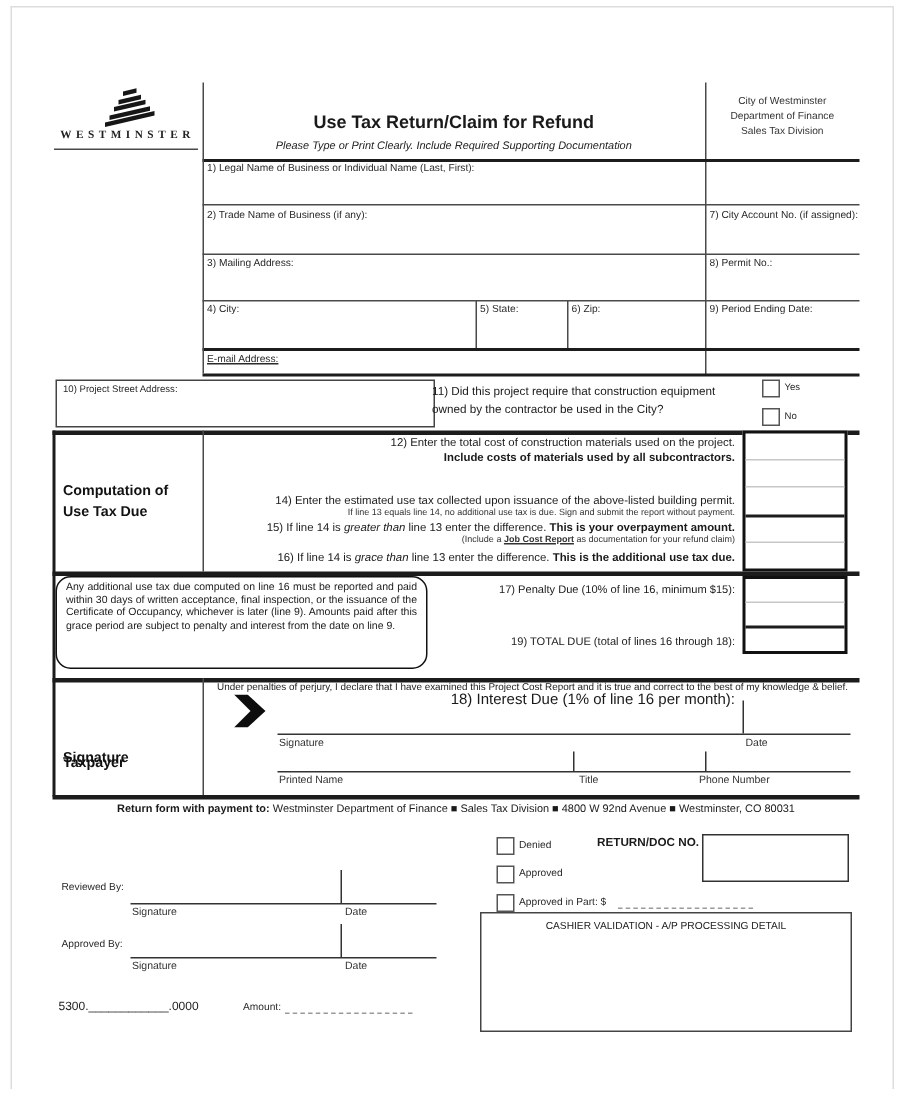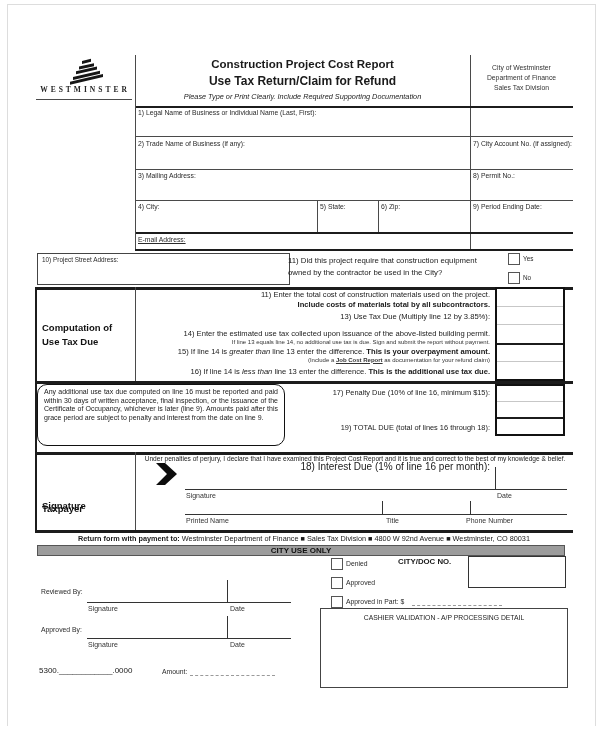--- a/index.html
+++ b/index.html
@@ -38,21 +38,20 @@
       <div style="width:21px;"></div>
     <div style="width:27px;"></div>
       <div style="width:33px;"></div>
   </div>
   <div class="abs" style="left:36px;top:85px;width:98px;text-align:center;font-family:'Liberation Serif',serif;font-size:7.5px;letter-spacing:3px;font-weight:600;color:#222;">WESTMINSTER</div>
   <div class="hline" style="left:36px;top:99px;width:96px;"></div>
 
   <div class="vline" style="left:135px;top:55px;height:51px;"></div>
   <div class="vline" style="left:470px;top:55px;height:195px;"></div>
 
-  <div class="abs b" style="left:135px;top:58px;width:335px;text-align:center;font-size:11.5px;">Construction Project Cost Report</div>
   <div class="abs i" style="left:135px;top:92px;width:335px;text-align:center;font-size:7.3px;color:#222;">Please Type or Print Clearly. Include Required Supporting Documentation</div>
   <div class="abs b" style="left:135px;top:74px;width:335px;text-align:center;font-size:12px;">Use Tax Return/Claim for Refund</div>
 
   <div class="abs" style="left:470px;top:64px;width:103px;text-align:center;font-size:6.8px;color:#333;">City of Westminster</div>
   <div class="abs" style="left:470px;top:74px;width:103px;text-align:center;font-size:6.8px;color:#333;">Department of Finance</div>
   <div class="abs" style="left:470px;top:84px;width:103px;text-align:center;font-size:6.8px;color:#333;">Sales Tax Division</div>
 
   <div class="hline thick" style="left:135px;top:106px;width:438px;"></div>
   <div class="hline" style="left:135px;top:136px;width:438px;"></div>
   <div class="hline" style="left:135px;top:169px;width:438px;"></div>
@@ -86,33 +85,32 @@
   <div class="cbx" style="left:508px;top:272px;"></div>
   <div class="lbl" style="left:523px;top:274px;font-size:6.4px;">No</div>
 
   <div class="hline thick" style="left:35px;top:287px;width:538px;height:2.5px;"></div>
   <div class="vline" style="left:35px;top:287px;height:244px;width:1.5px;background:#1c1c1c;"></div>
   <div class="vline" style="left:135px;top:287px;height:94px;"></div>
 
   <div class="seclabel" style="left:42px;top:322px;">Computation of</div>
   <div class="seclabel" style="left:42px;top:336px;">Use Tax Due</div>
 
-  <div class="comp-line" style="top:290px;">11) Enter the total cost of construction materials used on the project.</div>
-  <div class="comp-line b" style="top:300px;">Include costs of materials total by all subcontractors.</div>
-  <div class="comp-line" style="top:312px;">13) Use Tax Due (Multiply line 12 by 3.85%):</div>
+  <div class="comp-line" style="top:290px;">12) Enter the total cost of construction materials used on the project.</div>
+  <div class="comp-line b" style="top:300px;">Include costs of materials used by all subcontractors.</div>
   <div class="comp-line" style="top:329px;">14) Enter the estimated use tax collected upon issuance of the above-listed building permit.</div>
   <div class="comp-note" style="top:338.5px;">If line 13 equals line 14, no additional use tax is due. Sign and submit the report without payment.</div>
   <div class="comp-line" style="top:347px;">
     <span>15) If line 14 is </span><span class="i">greater than</span><span> line 13 enter the difference. </span><span class="b">This is your overpayment amount.</span>
   </div>
   <div class="comp-note" style="top:356.5px;">
     <span>(Include a </span><span class="b" style="text-decoration:underline;">Job Cost Report</span><span> as documentation for your refund claim)</span>
   </div>
   <div class="comp-line" style="top:367px;">
-    <span>16) If line 14 is </span><span class="i">less than</span><span> line 13 enter the difference. </span><span class="b">This is the additional use tax due.</span>
+    <span>16) If line 14 is </span><span class="i">grace than</span><span> line 13 enter the difference. </span><span class="b">This is the additional use tax due.</span>
   </div>
 
   <div class="abs" style="left:495px;top:287px;width:70px;height:94px;border:2px solid #111;box-sizing:border-box;background:#fff;">
     <div class="hline faint" style="left:0;top:17px;width:66px;"></div>
     <div class="hline faint" style="left:0;top:35px;width:66px;"></div>
     <div class="hline thick" style="left:0;top:54px;width:66px;"></div>
     <div class="hline faint" style="left:0;top:72px;width:66px;"></div>
     <div class="abs" style="left:0;top:0;width:66px;height:17px;"></div>
     <div class="abs" style="left:0;top:17px;width:66px;height:18px;"></div>
     <div class="abs" style="left:0;top:35px;width:66px;height:19px;"></div>
@@ -160,31 +158,30 @@
   <div class="tick" style="left:470px;top:501px;height:13px;"></div>
   <div class="siglab" style="left:186px;top:517px;">Printed Name</div>
   <div class="siglab" style="left:386px;top:517px;">Title</div>
   <div class="siglab" style="left:466px;top:517px;">Phone Number</div>
 
   <div class="hline thick" style="left:35px;top:530px;width:538px;height:2.5px;"></div>
 
   <div class="abs" style="left:35px;top:534px;width:538px;text-align:center;font-size:7.3px;white-space:nowrap;">
     <span class="b">Return form with payment to:</span><span> Westminster Department of Finance ■ Sales Tax Division ■ 4800 W 92nd Avenue ■ Westminster, CO 80031</span>
   </div>
-  <div class="abs b" style="left:37px;top:545px;width:528px;height:11px;background:#9c9c9c;border:1px solid #555;box-sizing:border-box;text-align:center;font-size:8px;line-height:10px;color:#111;">CITY USE ONLY</div>
 
   <div class="cbx" style="left:331px;top:558px;"></div>
   <div class="lbl" style="left:346px;top:560px;">Denied</div>
   <div class="cbx" style="left:331px;top:577px;"></div>
   <div class="lbl" style="left:346px;top:579px;">Approved</div>
   <div class="cbx" style="left:331px;top:596px;"></div>
   <div class="lbl" style="left:346px;top:598px;">Approved in Part: $</div>
   <div class="dash" style="left:412px;top:596px;width:90px;height:9px;"></div>
 
-  <div class="abs b" style="left:398px;top:557px;font-size:7.8px;white-space:nowrap;">CITY/DOC NO.</div>
+  <div class="abs b" style="left:398px;top:557px;font-size:7.8px;white-space:nowrap;">RETURN/DOC NO.</div>
   <div class="abs" style="left:468px;top:556px;width:96px;height:30px;border:1.5px solid #333;background:#fff;"></div>
 
   <div class="lbl" style="left:41px;top:588px;">Reviewed By:</div>
   <div class="hline" style="left:87px;top:602px;width:204px;background:#333;"></div>
   <div class="tick" style="left:227px;top:580px;height:22px;"></div>
   <div class="siglab" style="left:88px;top:605px;">Signature</div>
   <div class="siglab" style="left:230px;top:605px;">Date</div>
 
   <div class="lbl" style="left:41px;top:626px;">Approved By:</div>
   <div class="hline" style="left:87px;top:638px;width:204px;background:#333;"></div>

